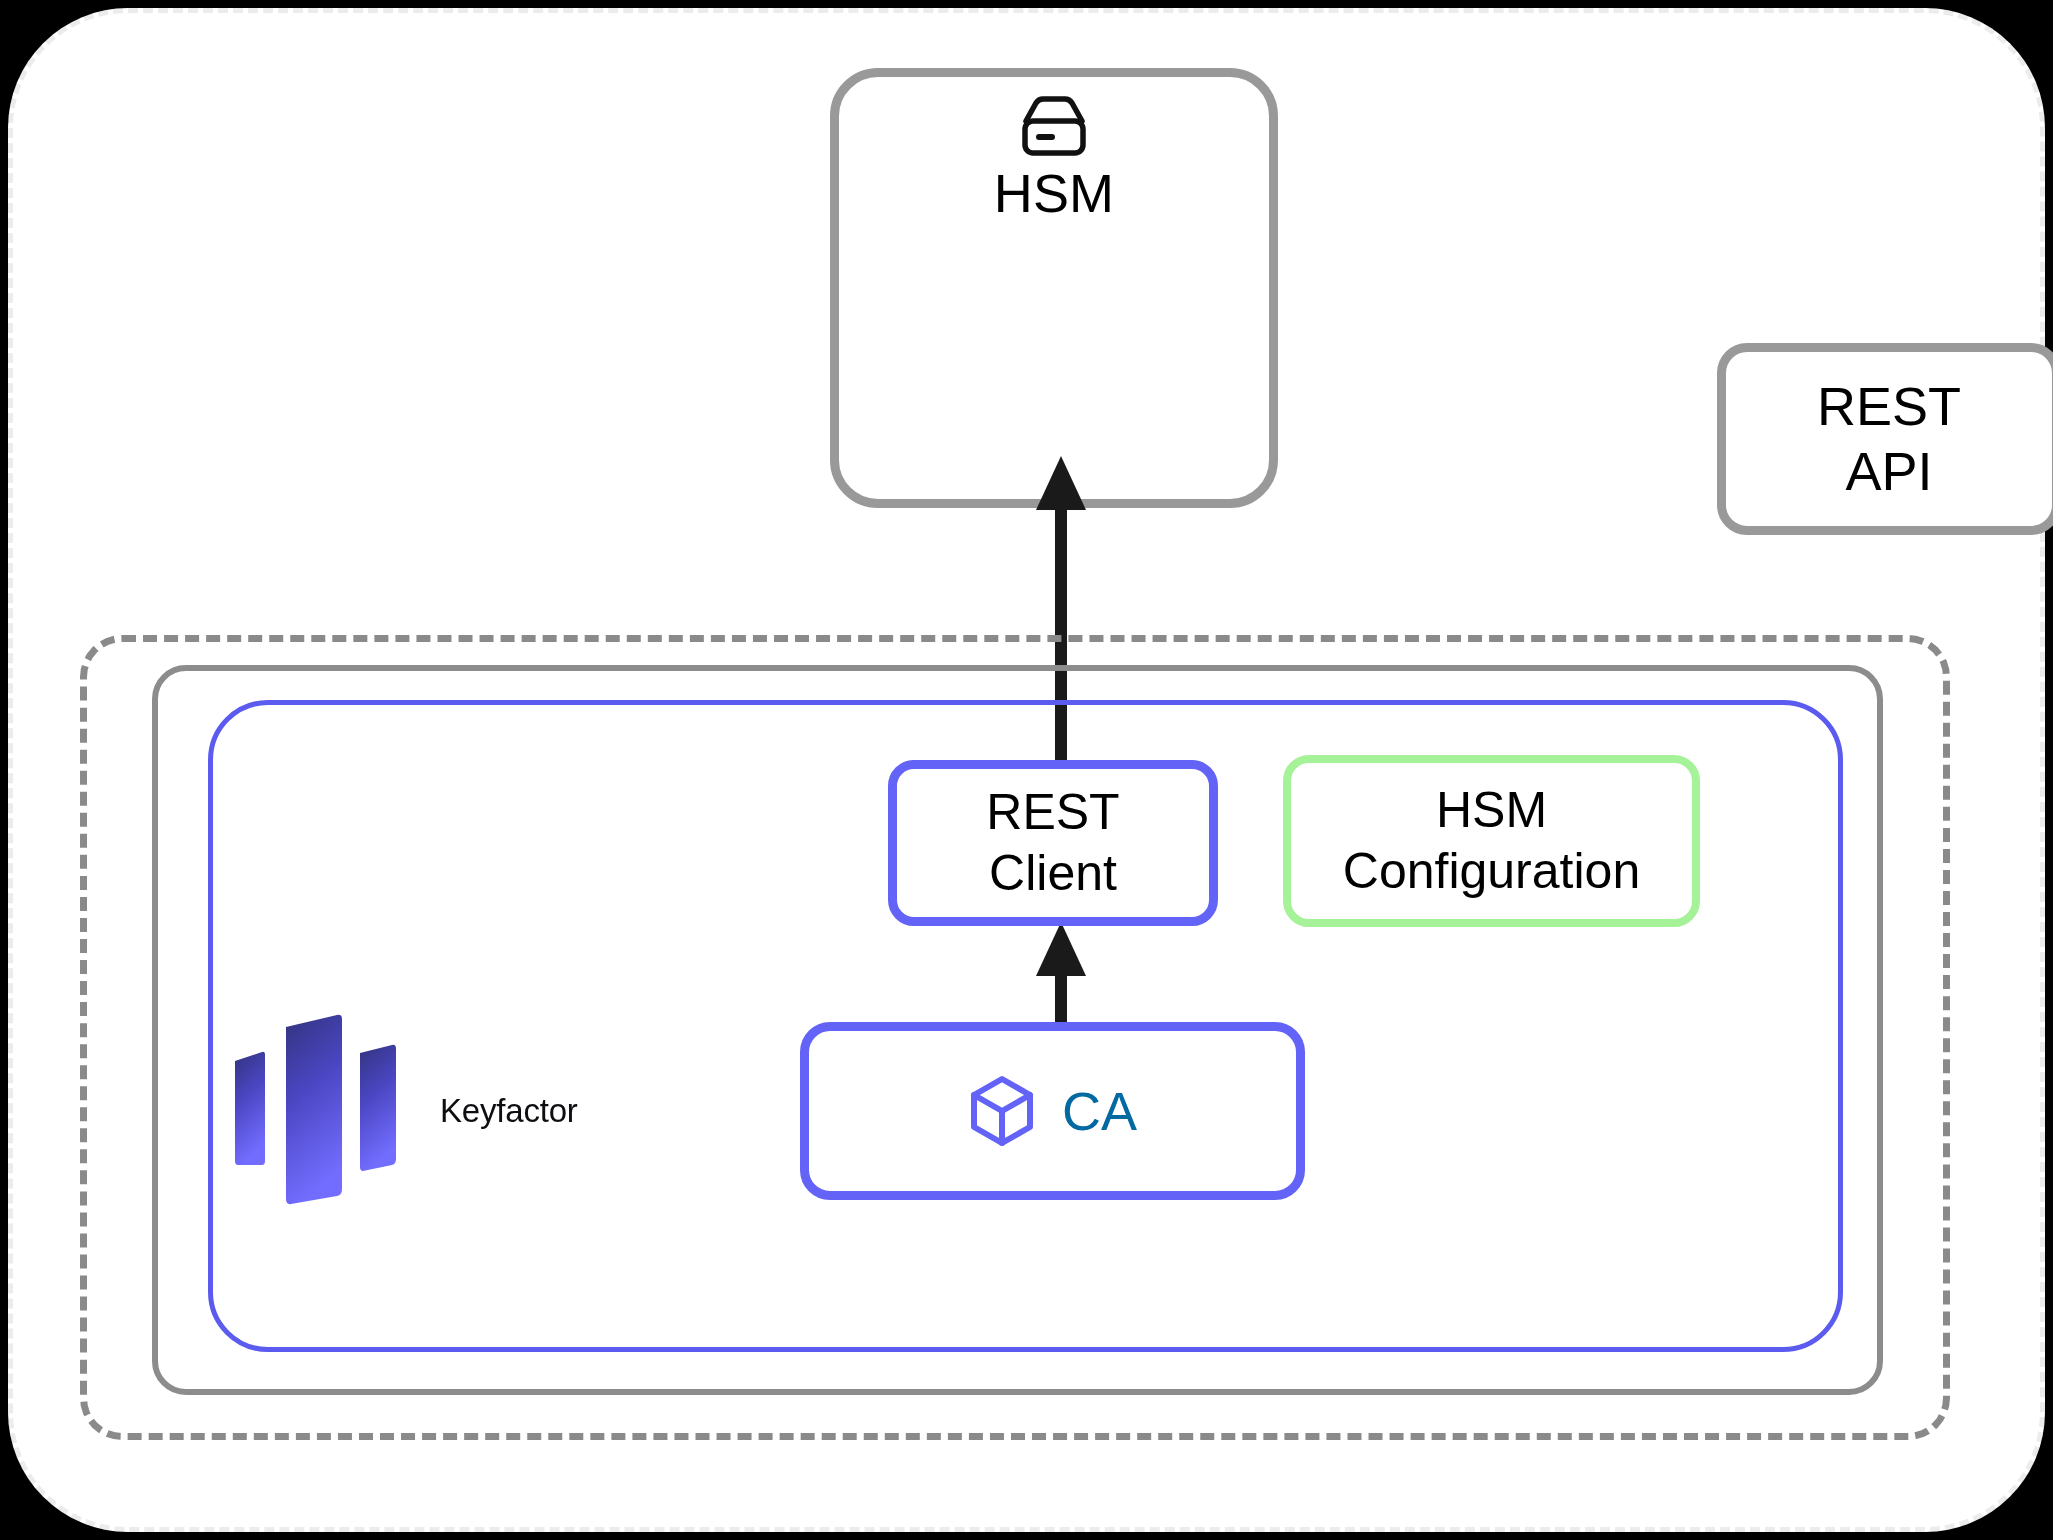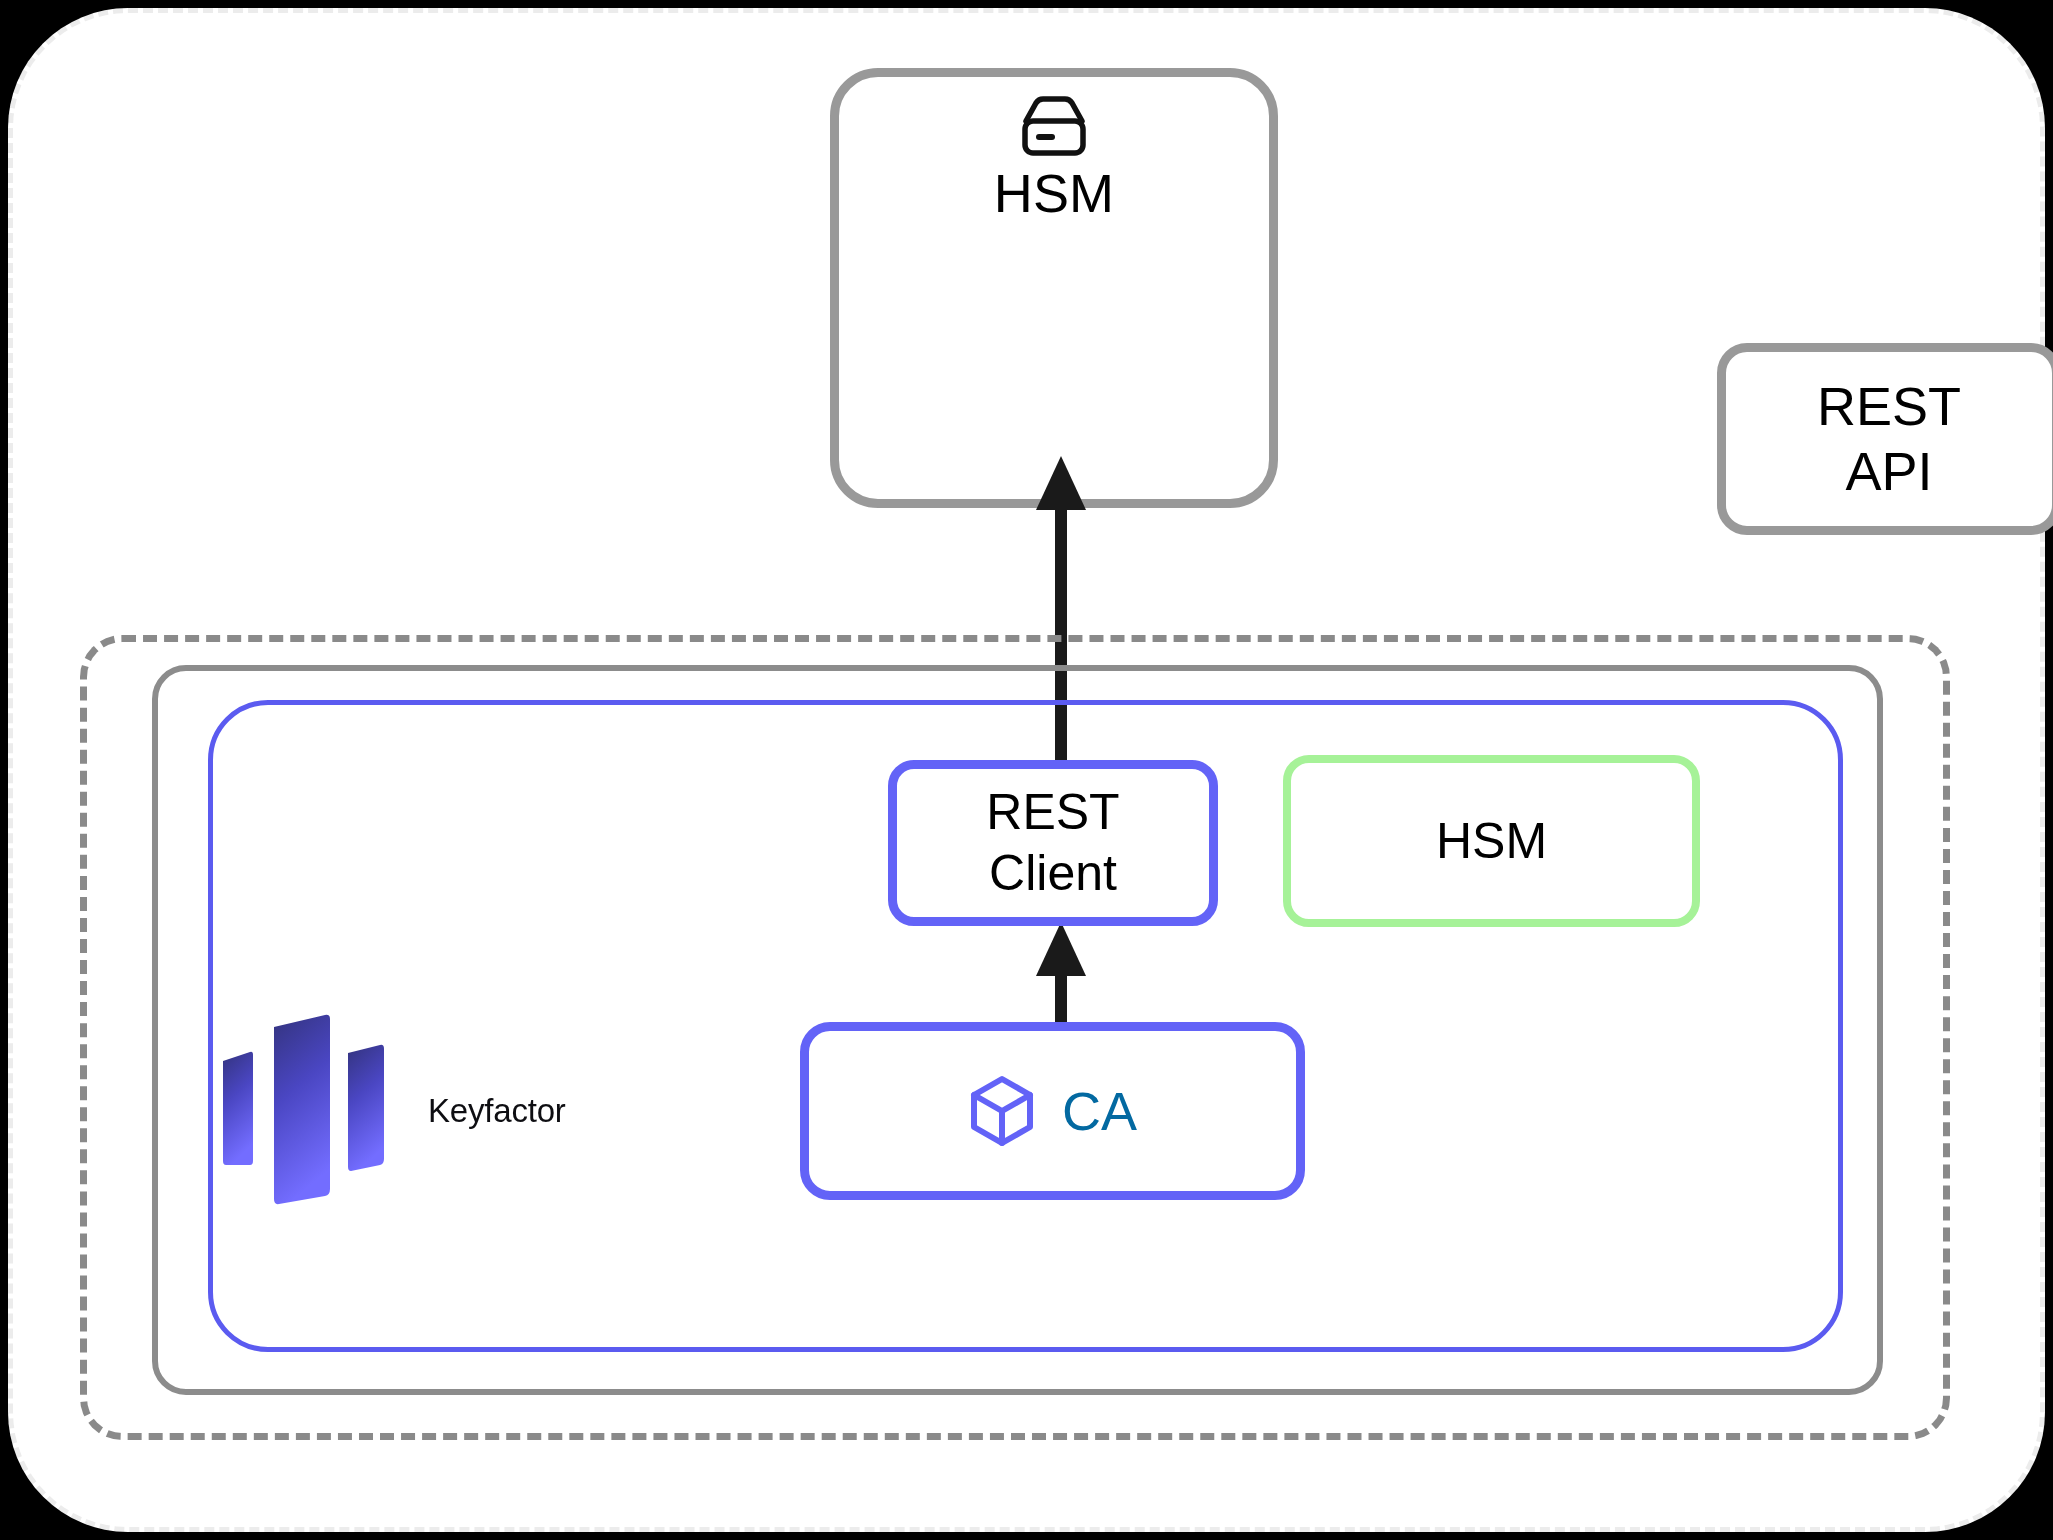--- a/index.html
+++ b/index.html
@@ -125,21 +125,21 @@
 
   
   .arrow {
     position: absolute;
     pointer-events: none;
   }
 
   
   .logo-block {
     position: absolute;
-    left: 220px; top: 1010px;
+    left: 232px; top: 1010px;
     width: 560px; height: 200px;
     display: flex;
     flex-direction: row;
     align-items: center;
     gap: 28px;
   }
   .logo-mark { width: 180px; height: 195px; flex: 0 0 auto; }
   .logo-text { display: flex; flex-direction: column; align-items: flex-start; }
   .logo-kf {
     font-size: 33px;
@@ -195,20 +195,21 @@
     </svg>
   </div>
 
   <div class="node rest-client">
     <div class="line">REST</div>
     <div class="line">Client</div>
   </div>
 
   <div class="node hsm-config">
     <div class="line">HSM</div>
+    <div class="line">Configuration</div>
   </div>
 
   <div class="node ca-box">
     <div class="cube-icon-wrap">
       <svg width="68" height="72" viewBox="0 0 68 72" fill="none" aria-hidden="true">
         <path d="M34 4 L62 20 L62 52 L34 68 L6 52 L6 20 Z" stroke="#6363f7" stroke-width="6" stroke-linejoin="round" fill="none"></path>
         <path d="M6 20 L34 36 L62 20" stroke="#6363f7" stroke-width="6" stroke-linejoin="round" stroke-linecap="round" fill="none"></path>
         <line x1="34" y1="36" x2="34" y2="68" stroke="#6363f7" stroke-width="6" stroke-linecap="round"></line>
       </svg>
     </div>

